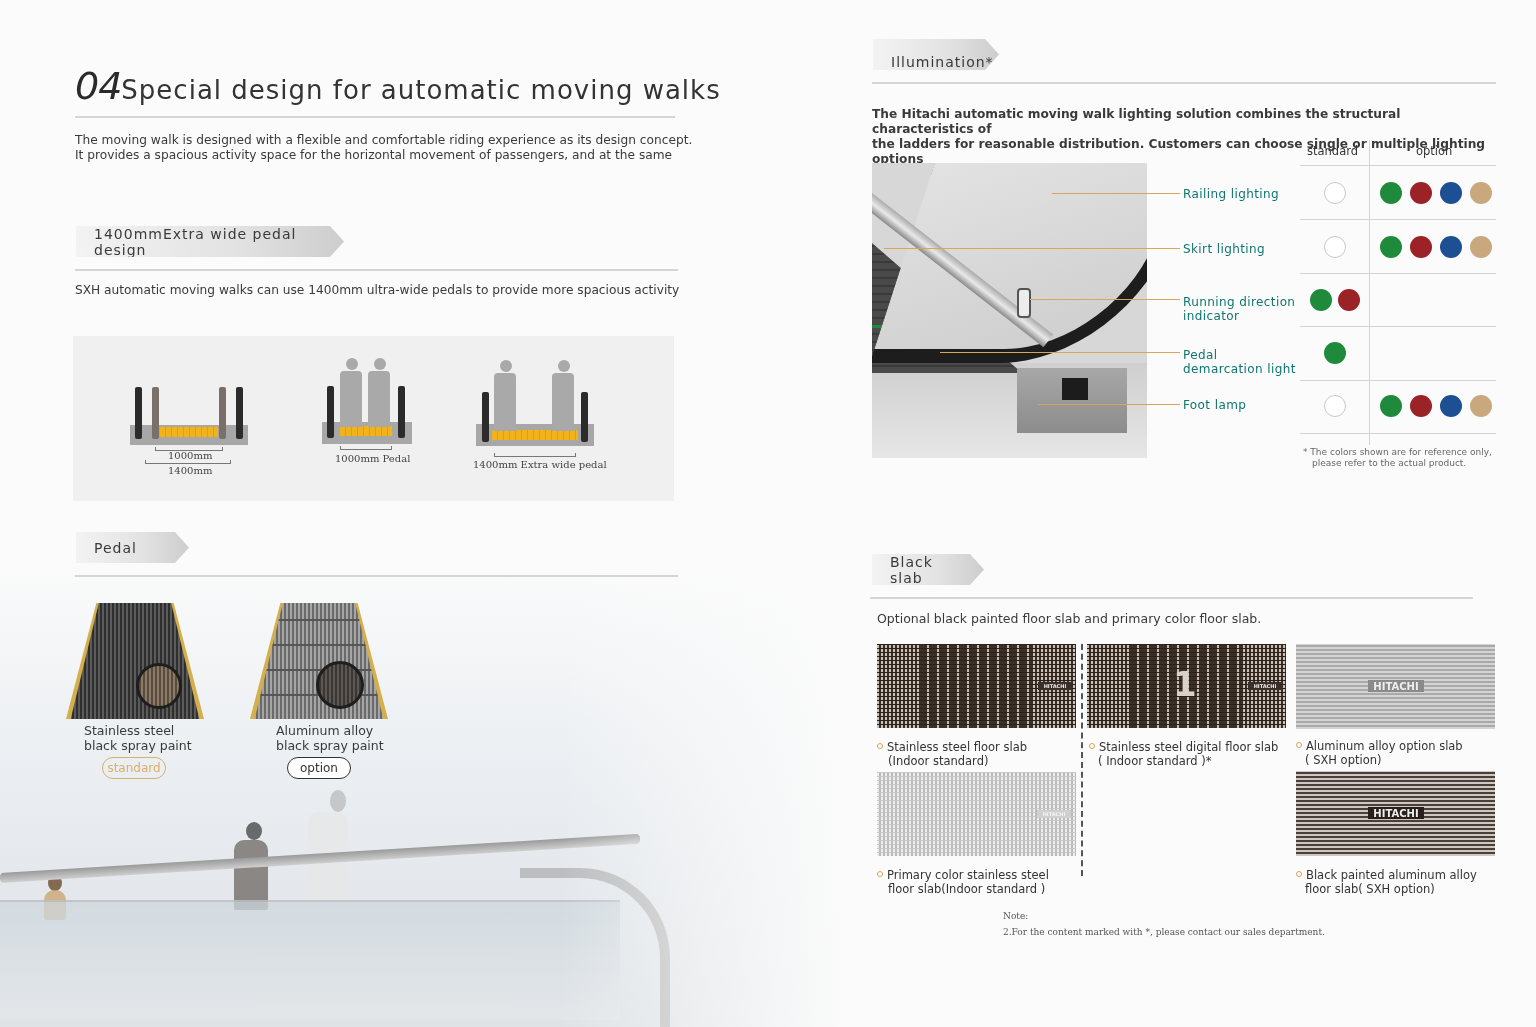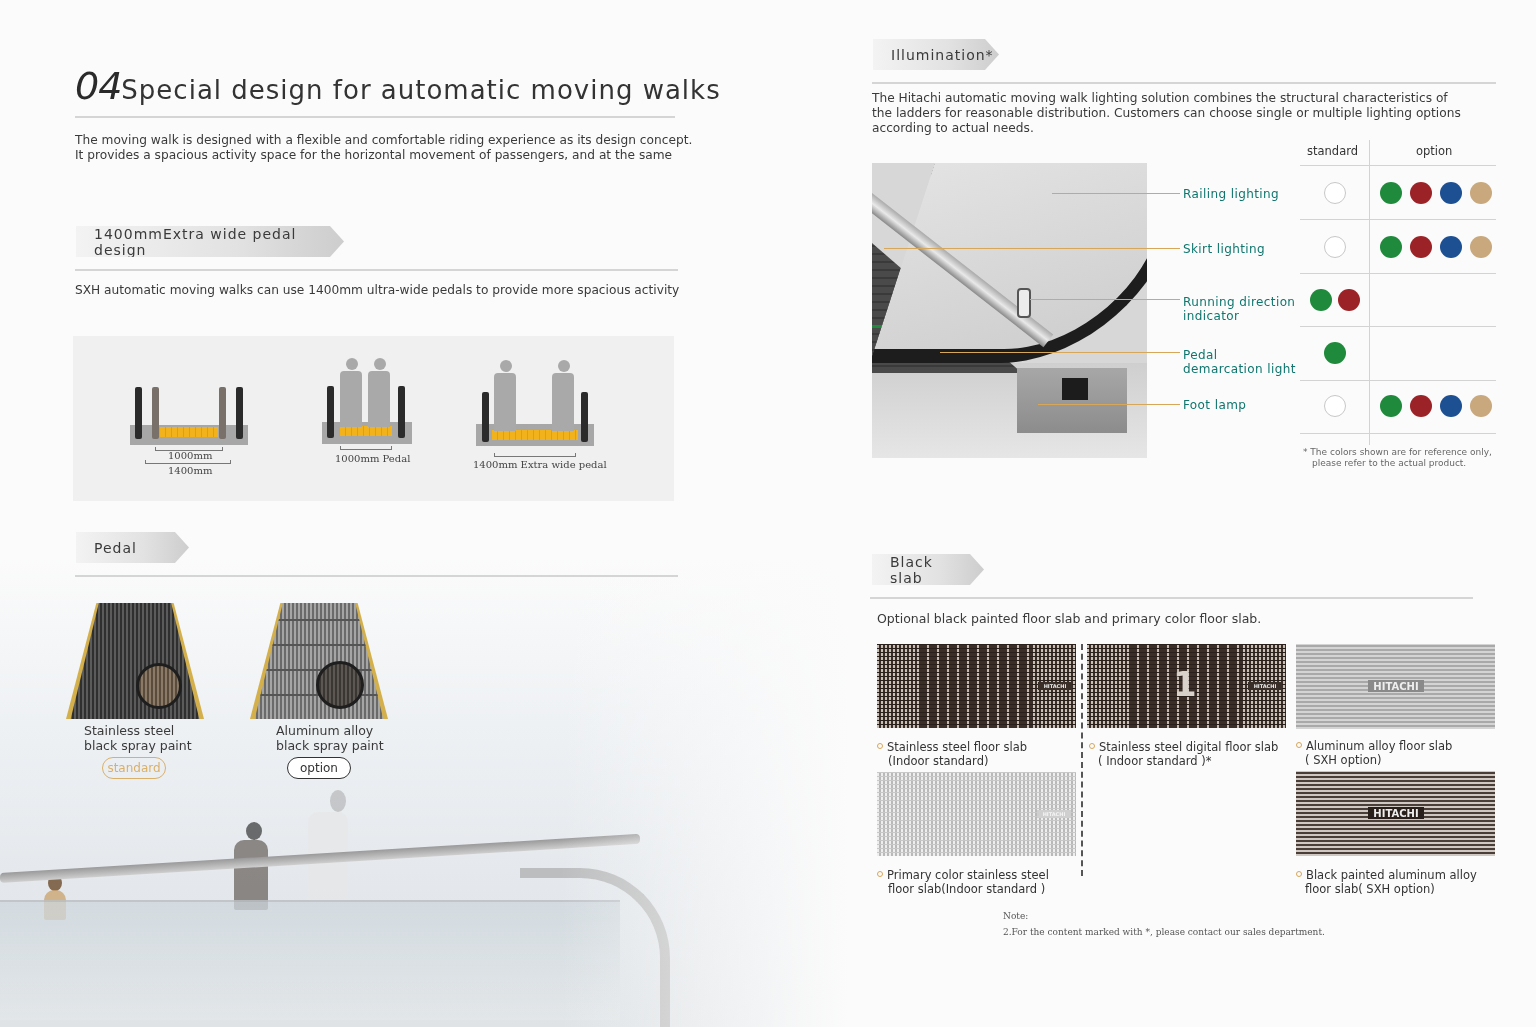--- a/index.html
+++ b/index.html
@@ -200,25 +200,25 @@
 <div class="abs trap" style="left:250px;top:603px;width:138px;height:116px;background:#d4b04c;">
   <div class="abs trap-inner" style="left:2px;top:0;width:134px;height:116px;background:repeating-linear-gradient(0deg,rgba(0,0,0,0) 0 23px,#555 23px 25px),repeating-linear-gradient(90deg,#6a6a6a 0 2px,#a5a5a5 2px 4px);"></div>
   <div class="abs" style="left:66px;top:58px;width:48px;height:48px;border-radius:50%;border:3px solid #1e1e1e;background:repeating-linear-gradient(90deg,#3a3632 0 2px,#5c5752 2px 4px);"></div>
 </div>
 <div class="abs para" style="left:276px;top:723px;font-size:12.5px;">
   <div>Aluminum alloy</div>
   <div>black spray paint</div>
 </div>
 <div class="abs badge" style="left:287px;top:757px;width:64px;border:1.5px solid #333;color:#333;background:#fff;">option</div>
 
-<div class="abs tab" style="left:873px;top:39px;width:126px;">
+<div class="abs tab" style="left:873px;top:39px;width:126px;align-items:flex-end;">
   <span>Illumination*</span>
 </div>
 <div class="abs rule" style="left:872px;top:82px;width:624px;"></div>
-<div class="abs para" style="left:872px;top:91px;width:620px;">
+<div class="abs para" style="left:872px;top:107px;width:620px;font-weight:bold;">
   <div>The Hitachi automatic moving walk lighting solution combines the structural characteristics of</div>
   <div>the ladders for reasonable distribution. Customers can choose single or multiple lighting options</div>
   <div>according to actual needs.</div>
 </div>
 
 <div class="abs" style="left:872px;top:163px;width:275px;height:295px;overflow:hidden;background:#d7d7d7;">
   <div class="abs" style="left:0;top:200px;width:275px;height:95px;background:linear-gradient(180deg,#cfcfcf,#e6e6e6);"></div>
   <div class="abs" style="left:0;top:80px;width:150px;height:130px;background:repeating-linear-gradient(0deg,#4a4a4a 0 6px,#3a3a3a 6px 8px);clip-path:polygon(0 0,20% 20%,100% 100%,0 100%);"></div>
   <div class="abs" style="left:0;top:162px;width:70px;height:3px;background:#1f8a3c;"></div>
   <div class="abs" style="left:0;top:193px;width:90px;height:3px;background:#1f8a3c;"></div>
@@ -315,21 +315,21 @@
 </div>
 <div class="abs slab-cap" style="left:1089px;top:740px;">
   <div><span class="bullet"></span><span>Stainless steel digital floor slab</span></div>
   <div style="padding-left:9px;">( Indoor standard )*</div>
 </div>
 
 <div class="abs slab-lines-light" style="left:1296px;top:644px;width:199px;height:85px;">
   <div class="abs logo" style="left:72px;top:36px;width:56px;height:12px;font-size:10px;background:#8a8a8a;">HITACHI</div>
 </div>
 <div class="abs slab-cap" style="left:1296px;top:739px;">
-  <div><span class="bullet"></span><span>Aluminum alloy floor slab</span></div>
+  <div><span class="bullet"></span><span>Aluminum alloy option slab</span></div>
   <div style="padding-left:9px;">( SXH option)</div>
 </div>
 
 <div class="abs slab-grid-light" style="left:877px;top:772px;width:199px;height:84px;">
   <div class="abs logo" style="left:160px;top:38px;width:34px;height:8px;font-size:5px;background:#cfcfcf;color:#f4f4f4;">HITACHI</div>
 </div>
 <div class="abs slab-cap" style="left:877px;top:868px;">
   <div><span class="bullet"></span><span>Primary color stainless steel</span></div>
   <div style="padding-left:11px;">floor slab(Indoor standard )</div>
 </div>

